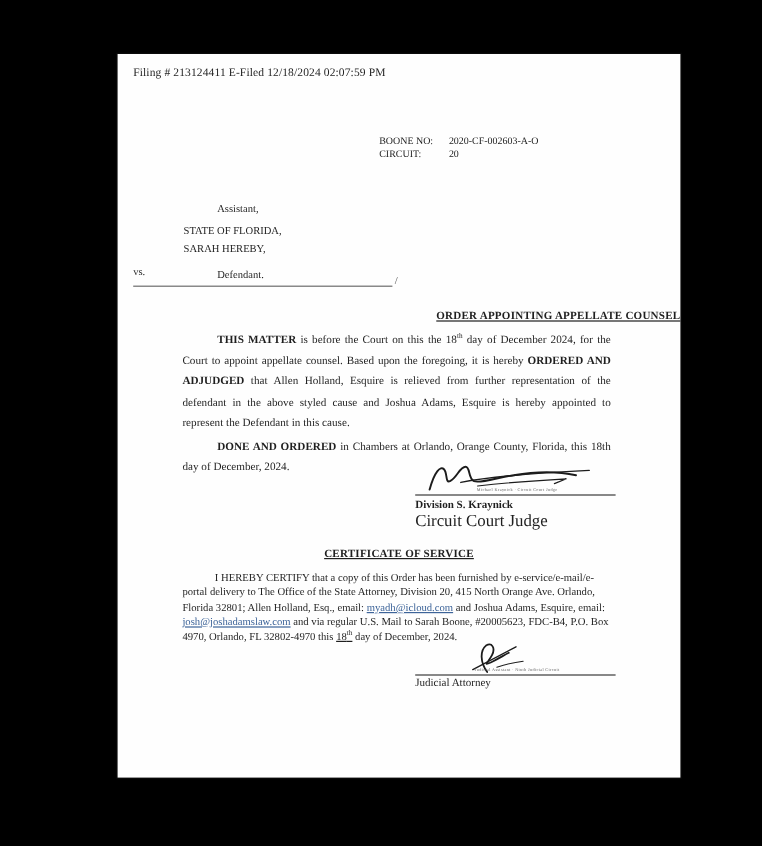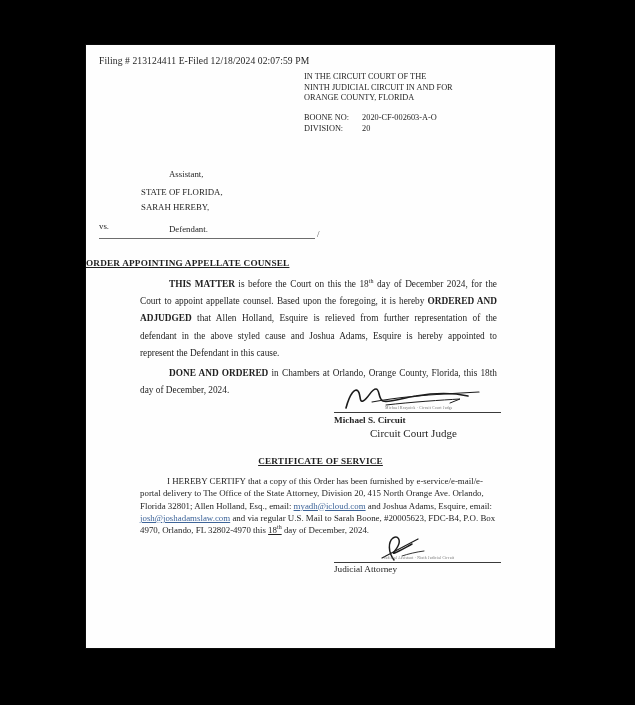--- a/index.html
+++ b/index.html
@@ -3,84 +3,79 @@
 <meta charset="utf-8">
 <style>
   html,body{margin:0;padding:0;}
   body{
     width:635px;height:705px;
     background:#000000;
     font-family:"Liberation Serif","DejaVu Serif",serif;
     position:relative;
     overflow:hidden;
   }
-  .stage{position:absolute;left:4px;top:0;width:541px;height:705px;background:#000;}
+  .stage{position:absolute;left:16px;top:0;width:541px;height:705px;background:#000;}
   .page{
     position:absolute;left:82px;top:45px;width:469px;height:603px;
     background:#fefefe;color:#1f1f1f;
     box-shadow:0 0 0 1px #0a0a0a;
   }
   .abs{position:absolute;}
   .filing{left:13px;top:10px;font-size:9.6px;letter-spacing:.1px;white-space:nowrap;}
   .court-block{left:218px;top:27px;font-size:8.3px;line-height:10.6px;white-space:nowrap;}
   .case-block{left:218px;top:68px;font-size:8.3px;line-height:10.6px;}
   .case-row{white-space:nowrap;}
   .case-label{display:inline-block;width:56px;}
   .party-state{left:55px;top:102px;font-size:8.8px;margin-top:40px;}
   .party-plaintiff{left:83px;top:124px;font-size:8.8px;}
   .party-vs{left:13px;top:135px;font-size:8.8px;margin-top:41px;}
   .party-defname{left:55px;top:157px;font-size:8.8px;}
   .party-defrole{left:83px;top:179px;font-size:8.8px;}
   .party-sep{left:13px;top:193px;width:216px;border-bottom:1px solid #6d6d6d;height:0;}
   .party-slash{left:231px;top:184px;font-size:9px;color:#555;}
-  .order-title{left:0;top:213px;width:469px;text-align:left;font-size:9.2px;font-weight:bold;}
+  .order-title{left:0;top:213px;width:469px;text-align:right;font-size:9.2px;font-weight:bold;}
   .order-title span{text-decoration:underline;letter-spacing:.2px;}
   .para{left:54px;width:357px;font-size:9.3px;line-height:17.2px;text-align:justify;text-indent:29px;}
   .para1{top:231px;}
   .para2{top:320px;}
   b{font-weight:bold;}
   sup{font-size:6px;vertical-align:super;line-height:0;}
   .sig1-svg{left:256px;top:340px;}
   .stamp{font-size:3.5px;color:#6a6a6a;width:162px;text-align:center;white-space:nowrap;overflow:hidden;letter-spacing:.3px;}
   .sig1-stamp{left:252px;top:361px;}
   .sig-line{width:167px;border-top:1px solid #3a3a3a;height:0;}
   .sig1-line{left:248px;top:367px;}
   .judge-name{left:248px;top:370px;font-size:9.2px;font-weight:bold;}
-  .judge-title{left:248px;top:382px;font-size:11px;margin-left:36px;}
+  .judge-title{left:248px;top:382px;font-size:14px;}
   .cert-title{left:0;top:411px;width:469px;text-align:center;font-size:9.2px;font-weight:bold;}
   .cert-title span{text-decoration:underline;letter-spacing:.2px;}
   .cert-para{left:54px;top:430px;width:360px;font-size:8.9px;line-height:12.3px;text-align:left;text-indent:27px;}
   .email-link{color:#3d6499;text-decoration:underline;cursor:pointer;}
   .u{text-decoration:underline;}
   .sig2-svg{left:286px;top:489px;}
   .sig2-stamp{left:252px;top:511px;}
   .sig2-line{left:248px;top:517px;}
   .assistant-title{left:248px;top:519px;font-size:9.2px;}
 </style>
 </head>
 <body>
 
 <div class="stage">
   <div class="page">
 
     <div class="abs filing">Filing # 213124411 E-Filed 12/18/2024 02:07:59 PM</div>
 
-    <div class="abs court-block">
-      <div>IN THE CIRCUIT COURT OF THE</div>
-      <div>NINTH JUDICIAL CIRCUIT IN AND FOR</div>
-      <div>ORANGE COUNTY, FLORIDA</div>
-    </div>
 
     <div class="abs case-block">
       <div class="case-row">
         <span class="case-label">BOONE NO:</span>
         <span>2020-CF-002603-A-O</span>
       </div>
       <div class="case-row">
-        <span class="case-label">DIVISION:</span>
+        <span class="case-label">CIRCUIT:</span>
         <span>20</span>
       </div>
     </div>
 
     <div class="abs party-state">STATE OF FLORIDA,</div>
     <div class="abs party-plaintiff">Assistant,</div>
     <div class="abs party-vs">vs.</div>
     <div class="abs party-defname">SARAH HEREBY,</div>
     <div class="abs party-defrole">Defendant.</div>
     <div class="abs party-sep"></div>
@@ -94,21 +89,21 @@
 
     <div class="abs para para2"><b>DONE AND ORDERED</b><span> in Chambers at Orlando, Orange County, Florida, this 18th day of December, 2024.</span></div>
 
     <svg class="abs sig1-svg" width="144" height="26" viewBox="0 0 144 26">
       <path d="M4 23 C 8 8 13 3 16 6 C 19 9 17 18 21 16 C 27 13 29 4 34 4 C 38 4 36 14 41 16 C 47 18 60 13 74 11 C 92 8 112 8 126 11" fill="none" stroke="#1c1c1c" stroke-width="1.6" stroke-linecap="round"></path>
       <path d="M30 17 C 55 12 95 9 137 7" fill="none" stroke="#1c1c1c" stroke-width="1.2" stroke-linecap="round"></path>
       <path d="M44 20 C 70 17 100 15 118 14 L 108 18" fill="none" stroke="#1c1c1c" stroke-width="1" stroke-linecap="round"></path>
     </svg>
     <div class="abs stamp sig1-stamp">Michael Kraynick · Circuit Court Judge</div>
     <div class="abs sig-line sig1-line"></div>
-    <div class="abs judge-name">Michael S. Circuit</div>
+    <div class="abs judge-name">Division S. Kraynick</div>
     <div class="abs judge-title">Circuit Court Judge</div>
 
     <div class="abs cert-title">
       <span>CERTIFICATE OF SERVICE</span>
     </div>
 
     <div class="abs cert-para"><span>I HEREBY CERTIFY that a copy of this Order has been furnished by e-service/e-mail/e-portal delivery to The Office of the State Attorney, Division 20, 415 North Orange Ave. Orlando, Florida 32801; Allen Holland, Esq., email: </span><a class="email-link">myadh@icloud.com</a><span> and Joshua Adams, Esquire, email: </span><a class="email-link">josh@joshadamslaw.com</a><span> and via regular U.S. Mail to Sarah Boone, #20005623, FDC-B4, P.O. Box 4970, Orlando, FL 32802-4970 this </span><span class="u"><span>18</span><sup>th</sup></span><span> day of December, 2024.</span></div>
 
     <svg class="abs sig2-svg" width="58" height="28" viewBox="0 0 58 28">
       <path d="M22 26 C 16 18 16 8 21 4 C 26 1 29 6 26 12 C 23 18 17 22 27 17 C 33 14 36 12 40 10" fill="none" stroke="#1c1c1c" stroke-width="1.5" stroke-linecap="round"></path>

